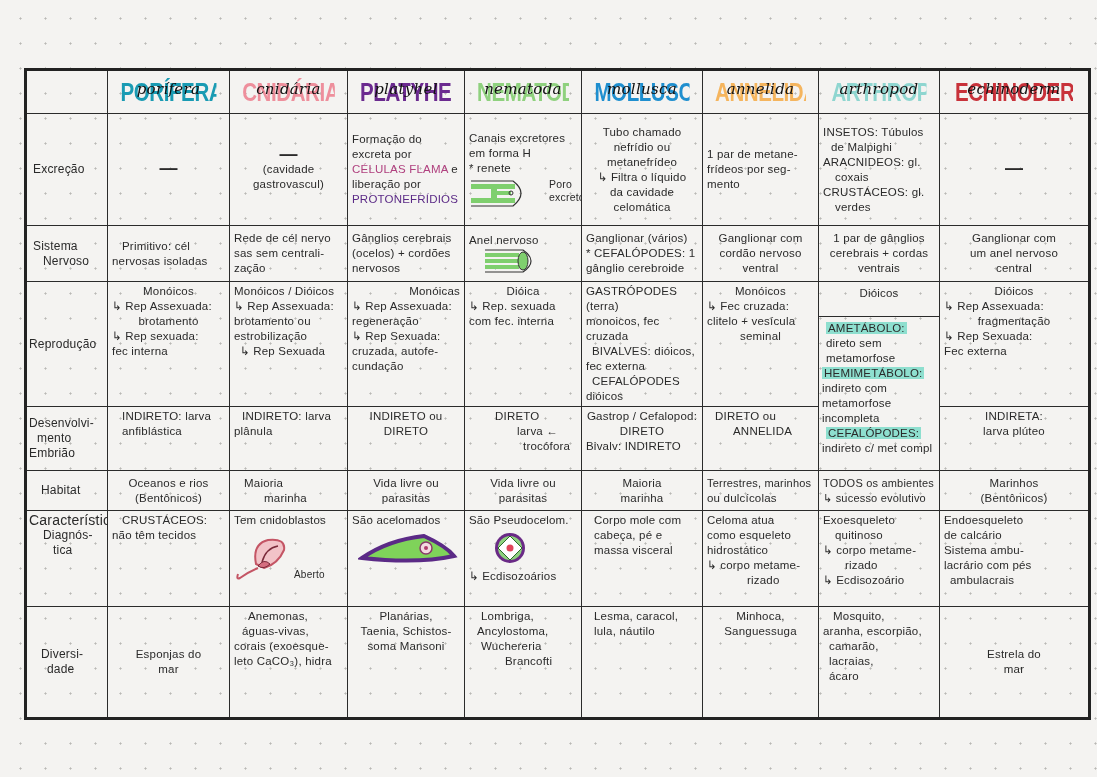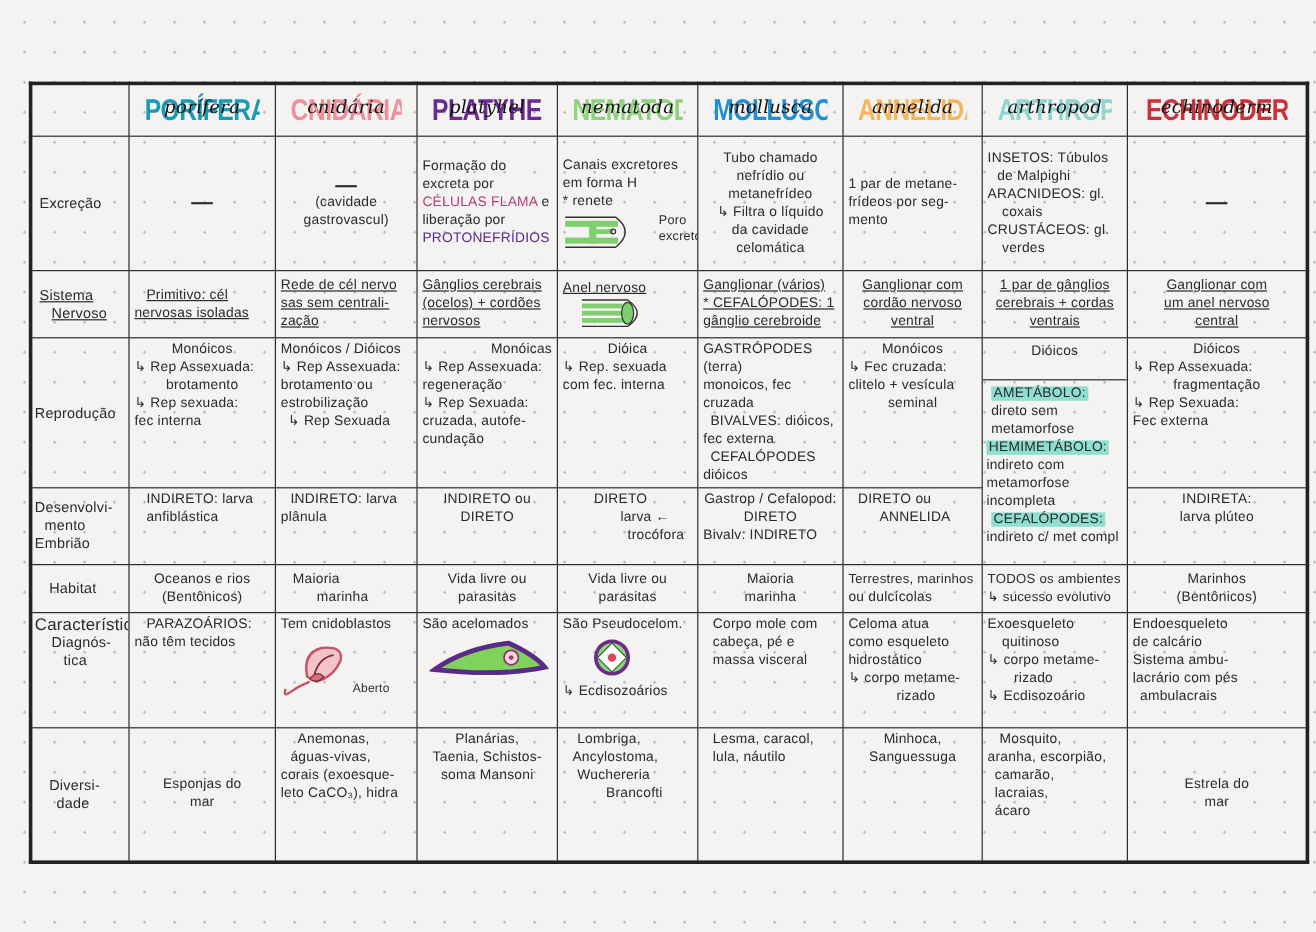--- a/index.html
+++ b/index.html
@@ -48,21 +48,21 @@
     text-align: center; letter-spacing: 0.3px;
   }
   td.rowlabel { font-size: 12px; text-align: left; padding-left: 6px; }
   td.center { text-align: center; }
   .hl { background: #8edfcf; padding: 0 2px; }
   .dash { font-size: 18px; font-weight: bold; }
   .ltxt { display:block; }
   .split-top { border-bottom: 1.5px solid #2b2b2b; margin: 0 -4px; padding: 0 4px 4px; }
   svg { display: block; }
   .row-h0 { height: 112px; }
-  .row-h1 { height: 56px; text-decoration: underline; }
+  .row-h1 { height: 56px; }
   .row-h2 { height: 118px; }
   .row-h3 { height: 64px; }
   .row-h4 { height: 40px; }
   .row-h5 { height: 96px; }
   .row-h6 { height: 112px; }
 </style>
 </head>
 <body>
 
 <div class="sheet">
@@ -364,21 +364,21 @@
       </td>
     </tr>
 
     <tr class="row-h5">
       <td class="rowlabel" style="vertical-align:top;padding-left:2px">
         <span class="ltxt" style="font-size:14px">Característica</span>
         <span class="ltxt" style="padding-left:14px">Diagnós-</span>
         <span class="ltxt" style="padding-left:24px">tica</span>
       </td>
       <td style="vertical-align:top">
-        <span class="ltxt" style="padding-left:10px">PARAZOÁRIOS:</span>
+        <span class="ltxt" style="padding-left:10px">CRUSTÁCEOS:</span>
         <span class="ltxt">não têm tecidos</span>
       </td>
       <td style="vertical-align:top">
         <span class="ltxt">Tem cnidoblastos</span>
         <div style="display:flex;align-items:flex-end;margin-top:6px">
           <span>
             <svg width="60" height="48" viewBox="0 0 60 48">
               <path d="M22 30 Q18 10 34 6 Q52 4 50 16 Q44 30 30 34 Z" fill="#f2c3c8" stroke="#c45565" stroke-width="2"></path>
               <path d="M28 28 Q32 14 44 12" fill="none" stroke="#7a2a3a" stroke-width="1.5"></path>
               <path d="M24 32 Q30 24 36 30 Q30 36 24 32" fill="#d66f80" stroke="#7a2a3a" stroke-width="1"></path>

